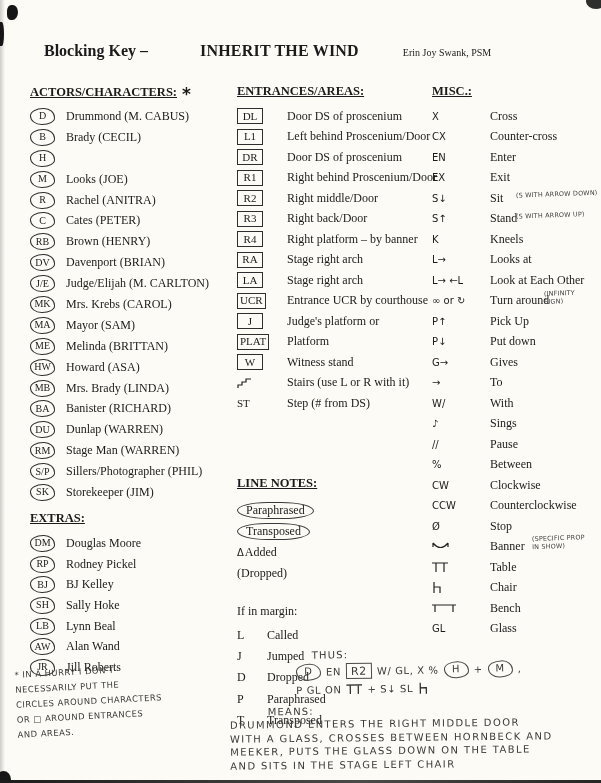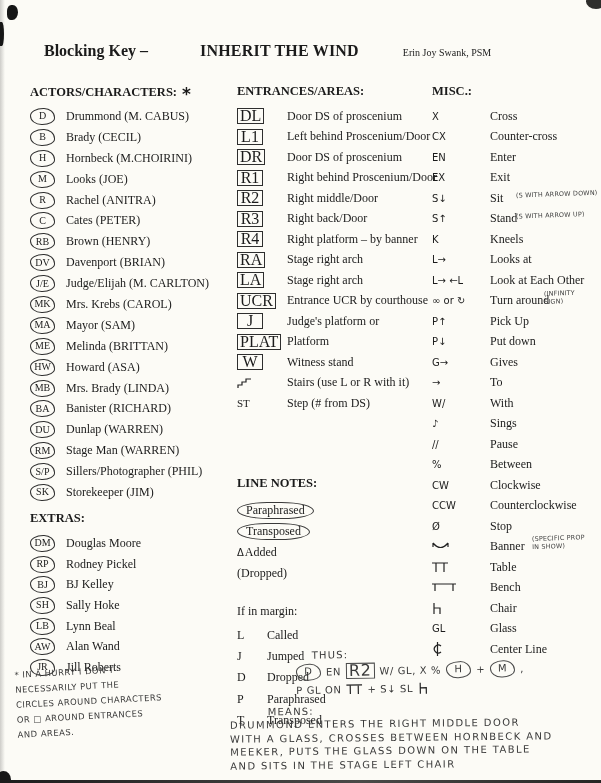--- a/index.html
+++ b/index.html
@@ -20,38 +20,38 @@
   .author{font-size:10px;margin-left:44px;white-space:nowrap;}
 
   .sec{position:absolute;}
   .sec-actors{left:30px;top:84px;width:206px;}
   .sec-extras{left:30px;top:511px;width:206px;}
   .sec-entrances{left:237px;top:84px;width:194px;}
   .sec-linenotes{left:237px;top:476px;width:194px;}
   .sec-misc{left:432px;top:84px;width:168px;}
 
   .col-heading{height:22px;font-size:12.5px;font-weight:bold;white-space:nowrap;}
-  .col-heading .hd{}
+  .col-heading .hd{text-decoration:underline;}
   .star{font-size:17px;font-weight:bold;vertical-align:-4px;margin-left:5px;font-family:"DejaVu Sans",sans-serif;}
 
   .row{display:flex;align-items:center;position:relative;white-space:nowrap;}
   .actors-list .row{height:20.9px;}
   .extras-list .row{height:20.7px;}
   .entr-list .row{height:20.5px;}
   .misc-list .row{height:20.5px;}
   .ln-list .row{height:21px;}
   .margin-list .row{height:21.2px;}
 
   .codecell{flex:0 0 36px;display:flex;align-items:center;}
   .entr-list .codecell{flex:0 0 50px;}
   .circle{display:inline-flex;align-items:center;justify-content:center;min-width:17px;height:15px;
     padding:0 3px;border:1.3px solid #2e2e2e;border-radius:55% 45% 52% 48%/48% 58% 42% 55%;
     font-size:10px;line-height:1;}
   .box{display:inline-flex;align-items:center;justify-content:center;min-width:20px;height:14px;
-    padding:0 2px;border:1.1px solid #2e2e2e;font-size:16px;line-height:1;}
+    padding:0 2px;border:1.1px solid #2e2e2e;font-size:11px;line-height:1;}
   .plaincode{font-size:11px;}
   .iconcode{display:inline-flex;align-items:center;}
   .label{font-size:12px;}
   .sym{flex:0 0 58px;font-size:10px;font-family:"DejaVu Sans",sans-serif;}
 
   .hw-note{position:absolute;left:84px;top:2px;width:92px;font-family:"DejaVu Sans",sans-serif;
     font-size:6.4px;line-height:1.25;letter-spacing:.2px;color:#3d3d3d;white-space:normal;transform:rotate(-2deg);}
   .misc-list .row:nth-child(10) .hw-note{left:112px;width:52px;top:-2px;}
   .misc-list .row:nth-child(22) .hw-note{left:100px;width:62px;top:-3px;}
 
@@ -103,21 +103,20 @@
         <div class="row">
           <span class="codecell">
             <span class="circle">B</span>
           </span>
           <span class="label">Brady (CECIL)</span>
         </div>
         <div class="row">
           <span class="codecell">
             <span class="circle">H</span>
           </span>
-          <span class="label">Hornbeck (M.CHOIRINI)</span>
         </div>
         <div class="row">
           <span class="codecell">
             <span class="circle">M</span>
           </span>
           <span class="label">Looks (JOE)</span>
         </div>
         <div class="row">
           <span class="codecell">
             <span class="circle">R</span>
@@ -503,46 +502,37 @@
         <div class="row">
           <span class="sym iconcode">
             <svg width="16" height="11" viewBox="0 0 16 11">
               <path d="M0 1h16M4 1v9M12 1v9" fill="none" stroke="#222" stroke-width="1.2"></path>
             </svg>
           </span>
           <span class="label">Table</span>
         </div>
         <div class="row">
           <span class="sym iconcode">
+            <svg width="10" height="13" viewBox="0 0 10 13">
+              <path d="M2 1v11M2 6h6v6" fill="none" stroke="#222" stroke-width="1.2"></path>
+            </svg>
+          </span>
+          <span class="label">Chair</span>
+        </div>
+        <div class="row">
+          <span class="sym iconcode">
             <svg width="24" height="9" viewBox="0 0 24 9">
               <path d="M0 1h24M3 1v7M21 1v7" fill="none" stroke="#222" stroke-width="1.2"></path>
             </svg>
           </span>
           <span class="label">Bench</span>
         </div>
         <div class="row">
-          <span class="sym iconcode">
-            <svg width="10" height="13" viewBox="0 0 10 13">
-              <path d="M2 1v11M2 6h6v6" fill="none" stroke="#222" stroke-width="1.2"></path>
-            </svg>
-          </span>
-          <span class="label">Chair</span>
-        </div>
-        <div class="row">
           <span class="sym">GL</span>
           <span class="label">Glass</span>
-        </div>
-        <div class="row">
-          <span class="sym iconcode">
-            <svg width="11" height="14" viewBox="0 0 11 14">
-              <path d="M9 4a4 4 0 1 0 0 6" fill="none" stroke="#222" stroke-width="1.2"></path>
-              <path d="M5.5 0v14" stroke="#222" stroke-width="1.2"></path>
-            </svg>
-          </span>
-          <span class="label">Center Line</span>
         </div>
       </div>
   </section>
 
   <div class="hw hw-left">
       <div class="hw-line">* IN A HURRY I DON'T</div>
       <div class="hw-line">NECESSARILY PUT THE</div>
       <div class="hw-line">CIRCLES AROUND CHARACTERS</div>
       <div class="hw-line">OR □ AROUND ENTRANCES</div>
       <div class="hw-line">AND AREAS.</div>

